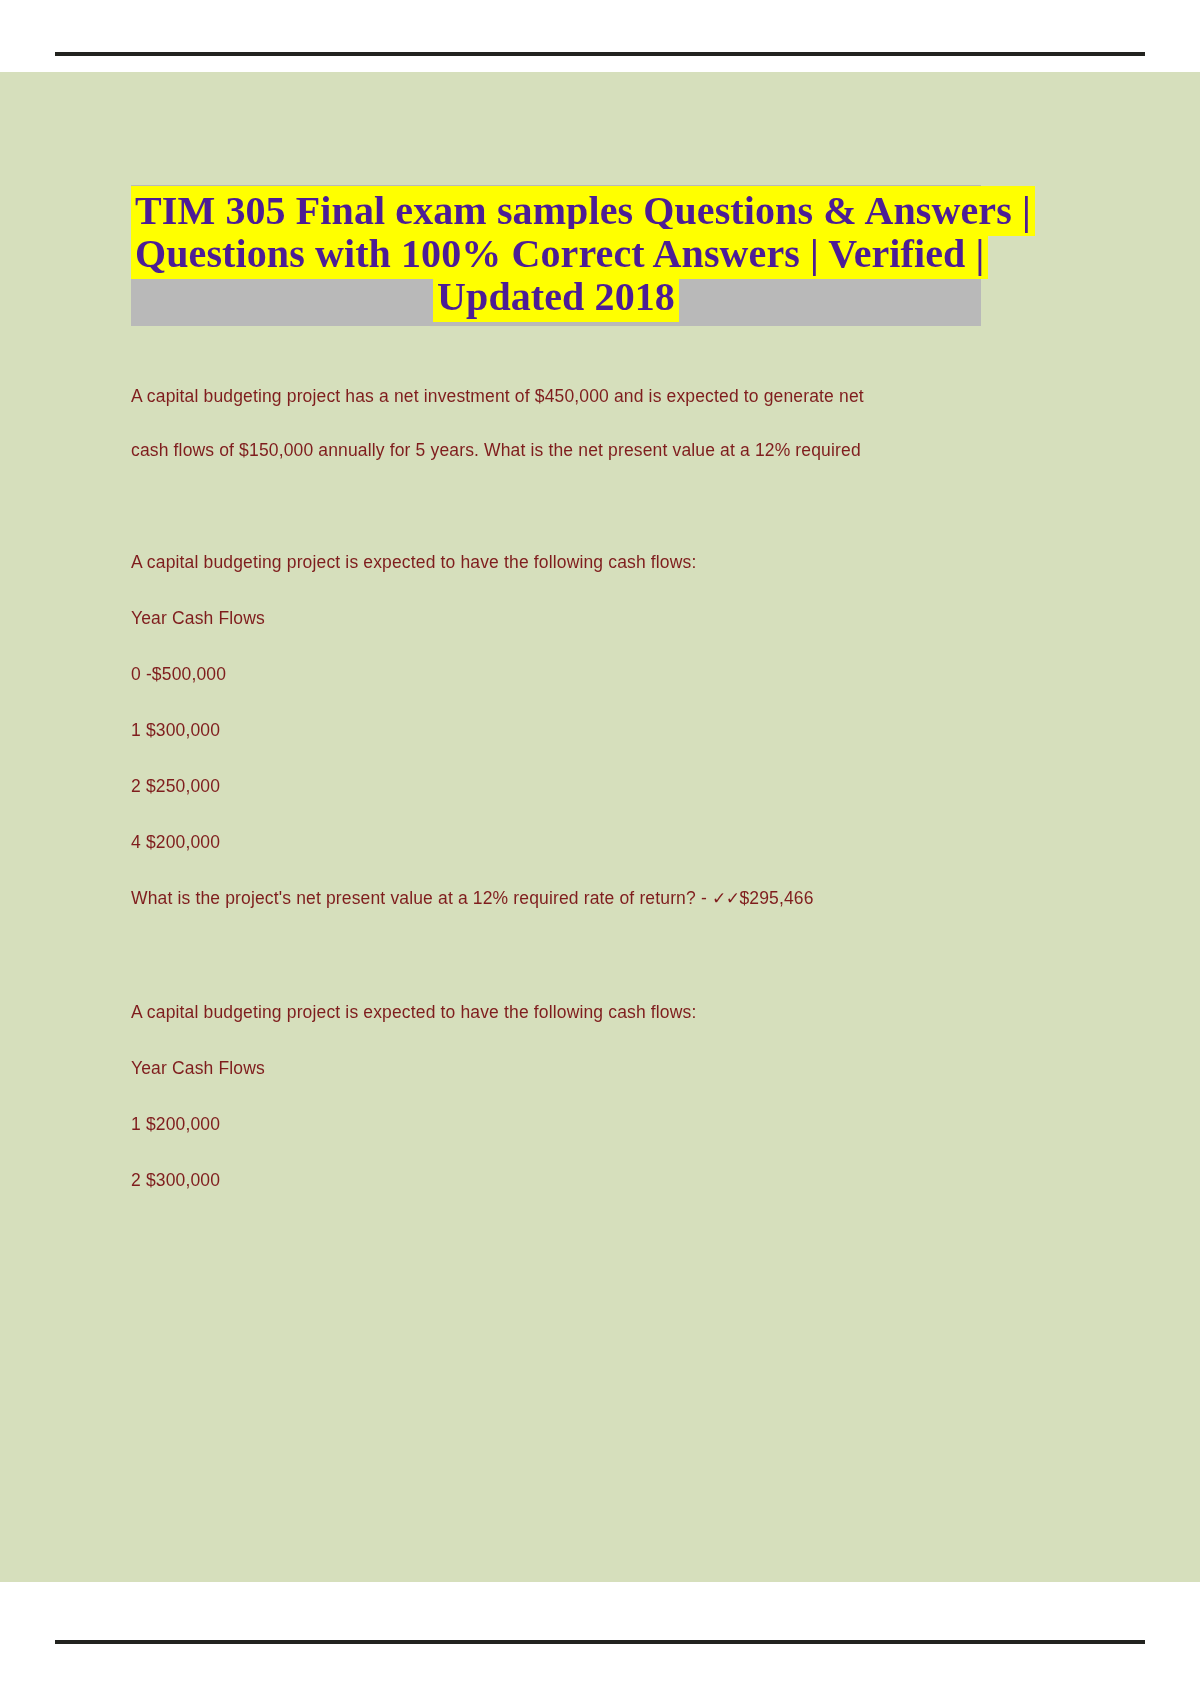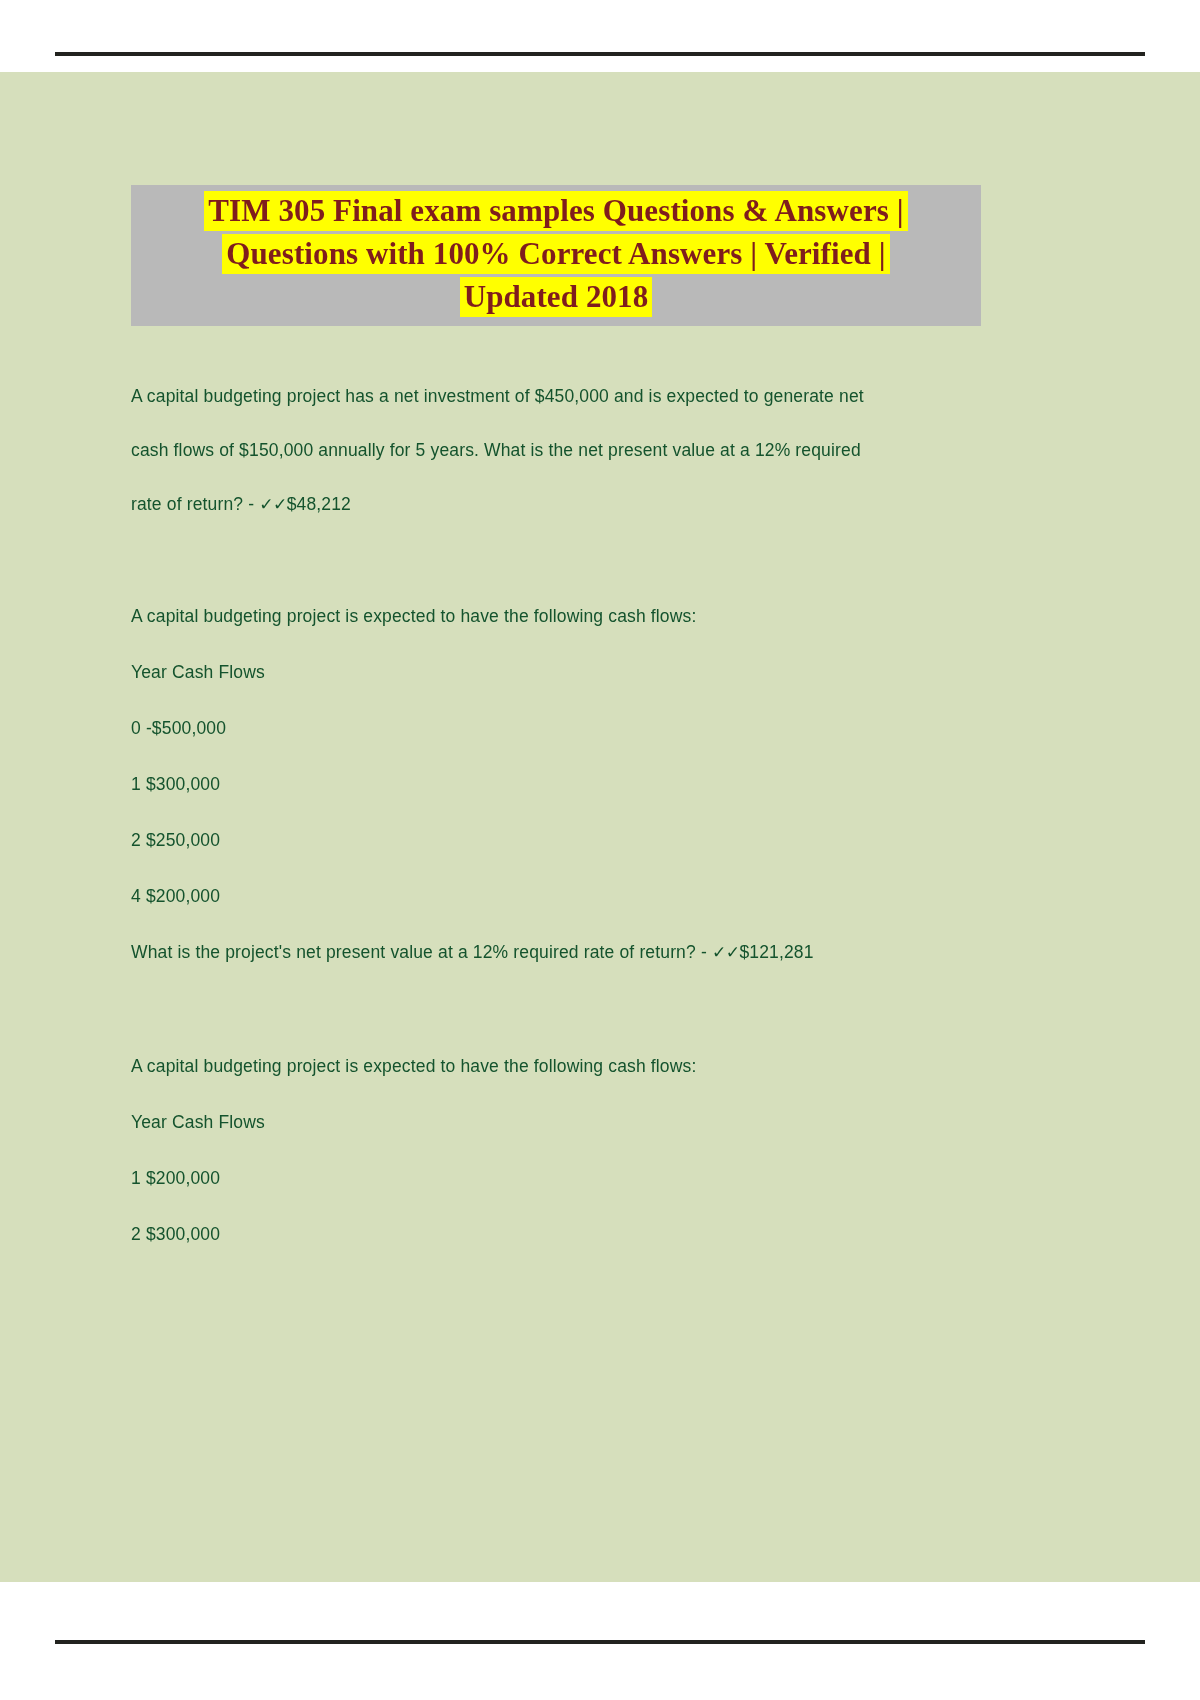--- a/index.html
+++ b/index.html
@@ -79,43 +79,43 @@
     position: relative;
     margin-top: 113px;
     width: 850px;
     background: #b9b9b9;
     padding: 4px 0 8px 0;
     text-align: center;
   }
   .title-line {
     font-family: "Liberation Serif", serif;
     font-weight: bold;
-    font-size: 31px;
+    font-size: 40px;
     line-height: 43px;
-    color: #7f1d1d;
+    color: #4c1d95;
     letter-spacing: 0.1px;
     white-space: nowrap;
   }
   .title-line > span.hl {
     background: #ffff00;
     padding: 2px 4px 3px 4px;
     box-decoration-break: clone;
     -webkit-box-decoration-break: clone;
   }
 
   
   .body-block {
     margin-top: 52px;
     width: 880px;
   }
   .para {
     font-family: "Liberation Sans", sans-serif;
     font-size: 17.5px;
     line-height: 36px;
-    color: #14532d;
+    color: #7f1d1d;
     letter-spacing: 0.15px;
     margin: 0 0 18px 0;
     max-width: 880px;
   }
   .para.flow {
     margin-bottom: 20px;
   }
   .gap {
     height: 58px;
   }
@@ -148,33 +148,32 @@
         <div class="title-line">
           <span class="hl">Updated 2018</span>
         </div>
       </div>
 
       <div class="body-block">
 
         <div>
           <p class="para">A capital budgeting project has a net investment of $450,000 and is expected to generate net</p>
           <p class="para">cash flows of $150,000 annually for 5 years. What is the net present value at a 12% required</p>
-          <p class="para"><span>rate of return? - </span><span class="check">✓✓</span><span>$48,212</span></p>
         </div>
 
         <div class="gap"></div>
 
         <div>
           <p class="para flow">A capital budgeting project is expected to have the following cash flows:</p>
           <p class="para flow">Year Cash Flows</p>
           <p class="para flow">0 -$500,000</p>
           <p class="para flow">1 $300,000</p>
           <p class="para flow">2 $250,000</p>
           <p class="para flow">4 $200,000</p>
-          <p class="para flow"><span>What is the project's net present value at a 12% required rate of return? - </span><span class="check">✓✓</span><span>$121,281</span></p>
+          <p class="para flow"><span>What is the project's net present value at a 12% required rate of return? - </span><span class="check">✓✓</span><span>$295,466</span></p>
         </div>
 
         <div class="gap"></div>
 
         <div>
           <p class="para flow">A capital budgeting project is expected to have the following cash flows:</p>
           <p class="para flow">Year Cash Flows</p>
           <p class="para flow">1 $200,000</p>
           <p class="para flow">2 $300,000</p>
         </div>

